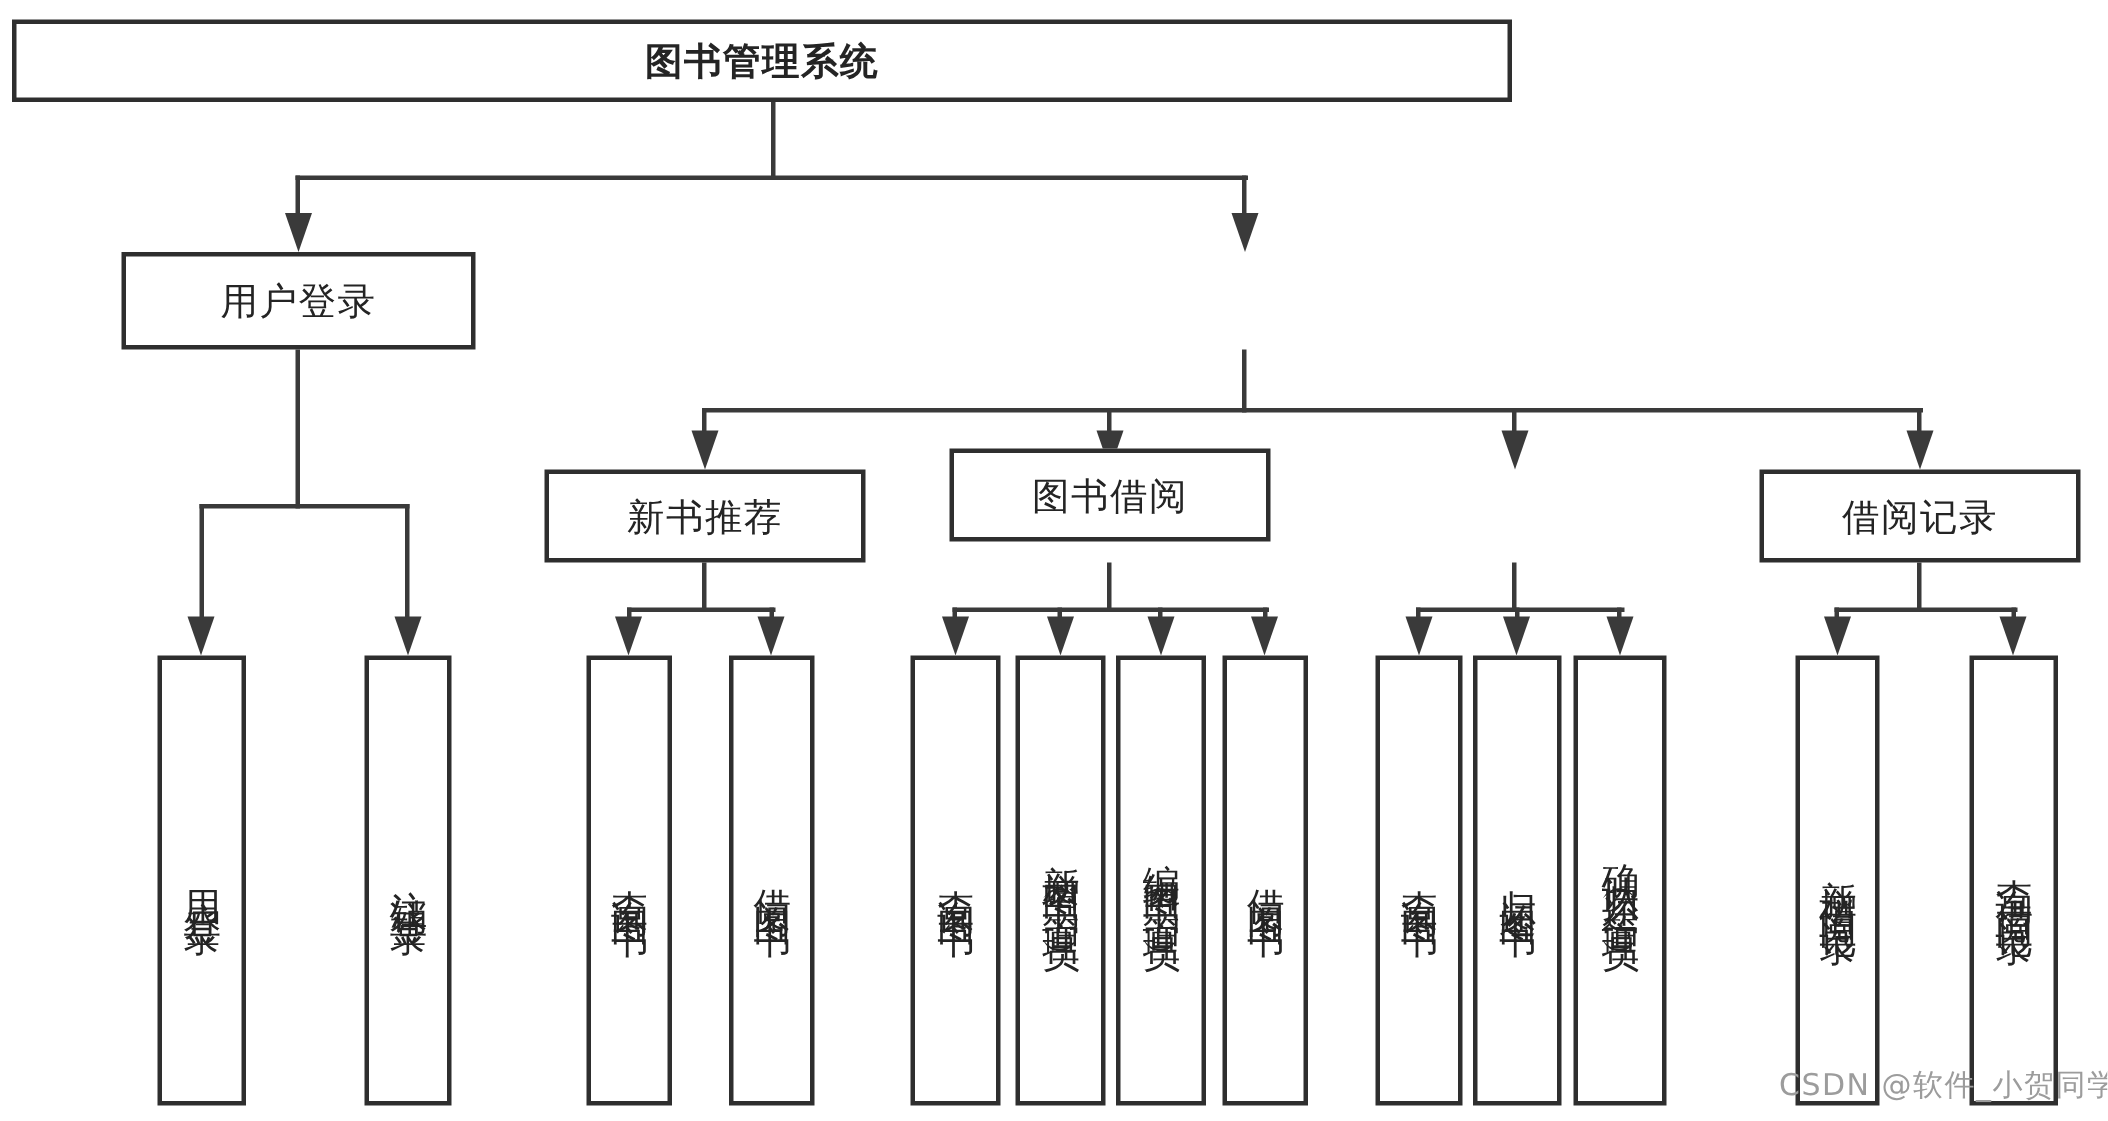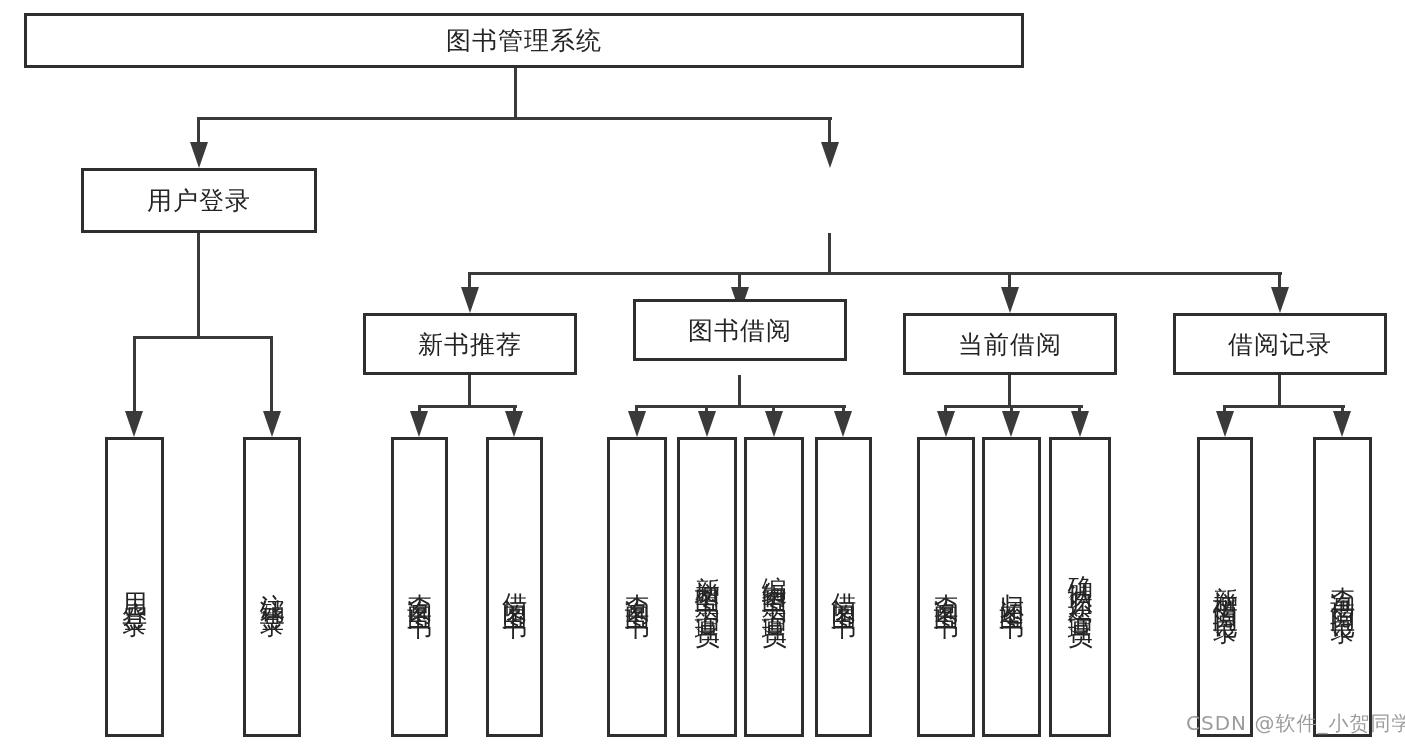--- a/index.html
+++ b/index.html
@@ -46,21 +46,21 @@
     color: #9c9c9c;
     letter-spacing: 1px;
     white-space: nowrap;
   }
 </style>
 </head>
 <body>
 
 <div class="stage">
 
-  <div class="box hbox" style="left:24px; top:13px; width:1000px; height:55px;">
+  <div class="box hbox" style="left:8px; top:13px; width:1000px; height:55px;font-weight:bold;">
     <span>图书管理系统</span>
   </div>
 
   <div class="line" style="left:514px; top:68px; width:3px; height:52px;"></div>
   <div class="line" style="left:197px; top:117px; width:635px; height:3px;"></div>
   <div class="line" style="left:197px; top:117px; width:3px; height:28px;"></div>
   <div class="arrow" style="left:190px; top:142px;"></div>
   <div class="line" style="left:828px; top:117px; width:3px; height:28px;"></div>
   <div class="arrow" style="left:821px; top:142px;"></div>
 
@@ -84,23 +84,20 @@
   <div class="line" style="left:1008px; top:272px; width:3px; height:18px;"></div>
   <div class="arrow" style="left:1001px; top:287px;"></div>
   <div class="line" style="left:1278px; top:272px; width:3px; height:18px;"></div>
   <div class="arrow" style="left:1271px; top:287px;"></div>
 
   <div class="box hbox" style="left:363px; top:313px; width:214px; height:62px;font-family:Liberation Mono, monospace;">
     <span>新书推荐</span>
   </div>
   <div class="box hbox" style="left:633px; top:299px; width:214px; height:62px;">
     <span>图书借阅</span>
-  </div>
-  <div class="box hbox" style="left:903px; top:313px; width:214px; height:62px;">
-    <span>当前借阅</span>
   </div>
   <div class="box hbox" style="left:1173px; top:313px; width:214px; height:62px;">
     <span>借阅记录</span>
   </div>
 
   <div class="line" style="left:468px; top:375px; width:3px; height:33px;"></div>
   <div class="line" style="left:418px; top:405px; width:99px; height:3px;"></div>
   <div class="line" style="left:418px; top:405px; width:3px; height:10px;"></div>
   <div class="arrow" style="left:410px; top:411px;"></div>
   <div class="line" style="left:513px; top:405px; width:3px; height:10px;"></div>

